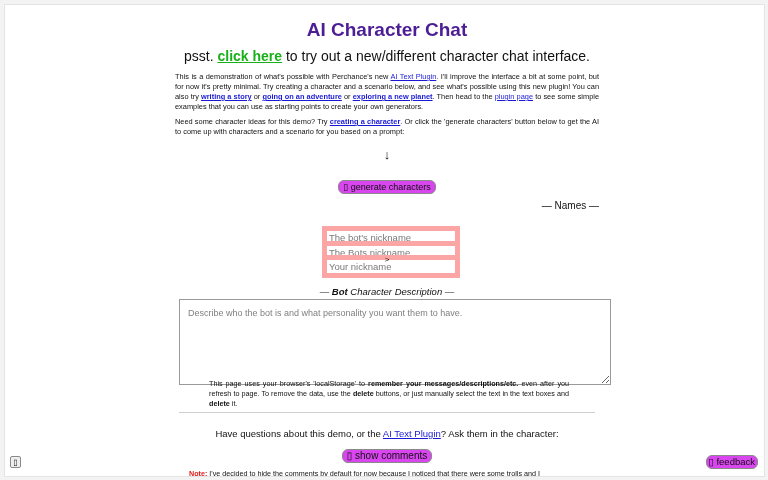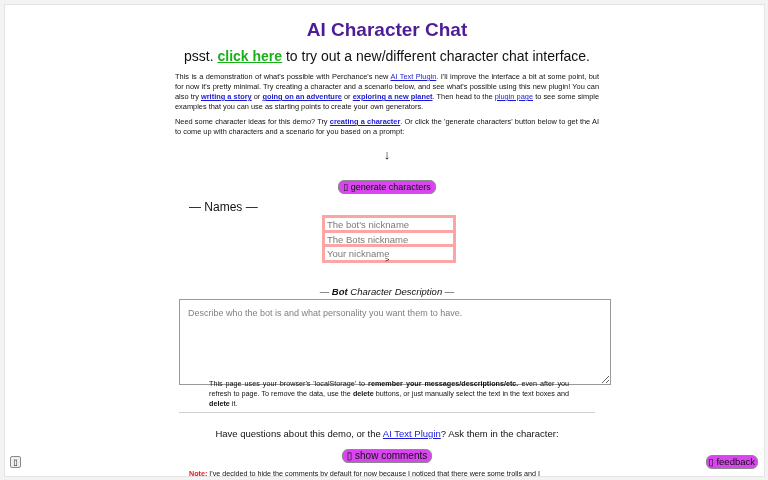--- a/index.html
+++ b/index.html
@@ -40,27 +40,28 @@
       position: absolute; top: 142px; left: 0; width: 424px; text-align: center; font-size: 13px;
     }
     .btn {
       font-family: "Liberation Sans", sans-serif;
       background: #d946ef; border: 1px solid #8a8a8a; border-radius: 6px;
       font-size: 9px; padding: 1px 4px; color: #111; cursor: pointer;
       line-height: 10px;
     }
     .gen-wrap { position: absolute; top: 171px; left: 0; width: 424px; text-align: center; }
     .names-title {
-      position: absolute; top: 195px; left: 14px; width: 424px; text-align: left; font-size: 12px;
+      position: absolute; top: 195px; left: 0; width: 424px; text-align: right; font-size: 10px;
     }
     .name-input {
       position: absolute; left: 147px; width: 124px; height: 13px;
-      border: 3px solid #fca5a5; padding: 0 2px; font-size: 9.5px;
+      border: 5px solid #fca5a5; padding: 0 2px; font-size: 9.5px;
       font-family: "Liberation Sans", sans-serif; color: #333; box-sizing: content-box;
       background: #fff;
+      margin-top: 11px;
     }
     .name-input::placeholder { color: #7a7a7a; }
     .gt { position: absolute; top: 250px; left: 0; width: 424px; text-align: center; font-size: 8px; }
     .desc-title {
       position: absolute; top: 281px; left: 0; width: 424px; text-align: center; font-size: 9.5px; font-style: italic;
     }
     .desc-area {
       position: absolute; top: 294px; left: 4px; width: 414px; height: 68px;
       border: 1px solid #999; font-size: 9px; padding: 8px;
       font-family: "Liberation Sans", sans-serif; resize: vertical; background: #fff;

